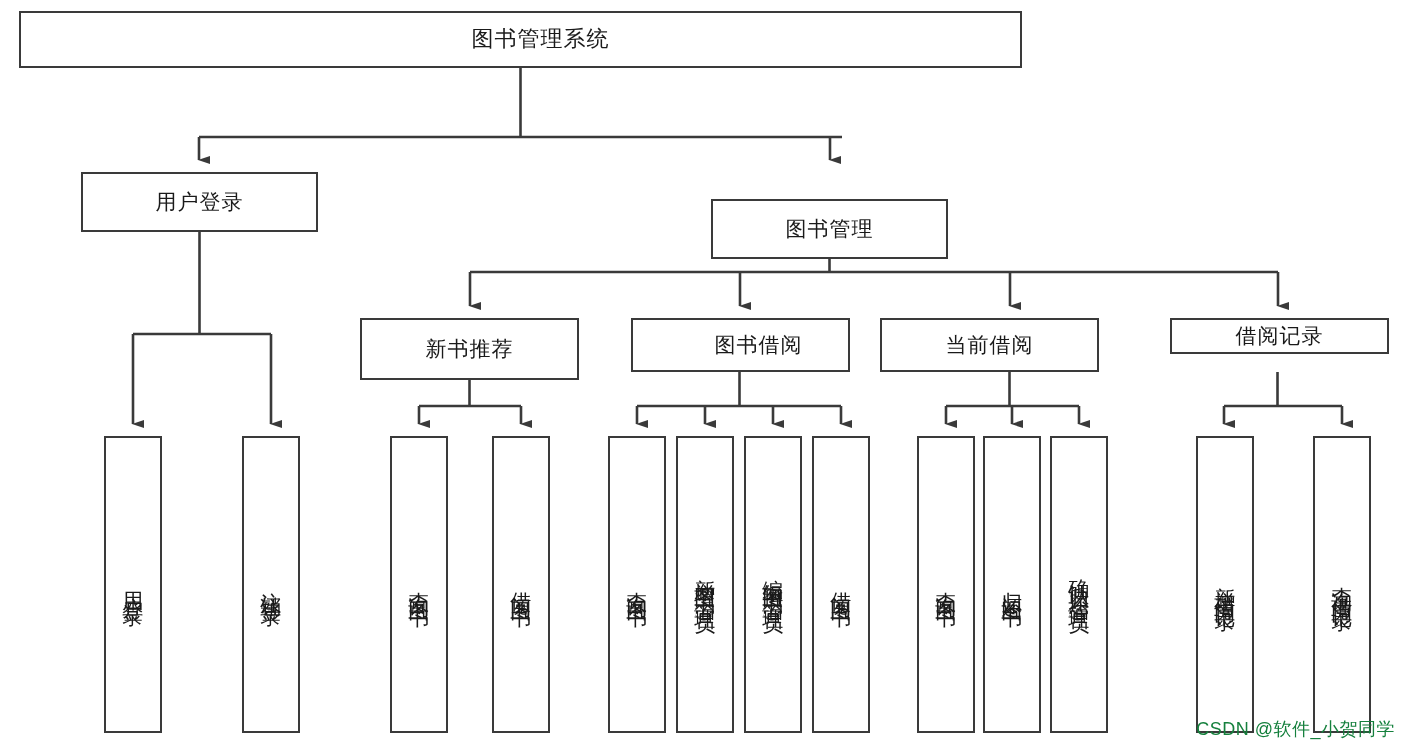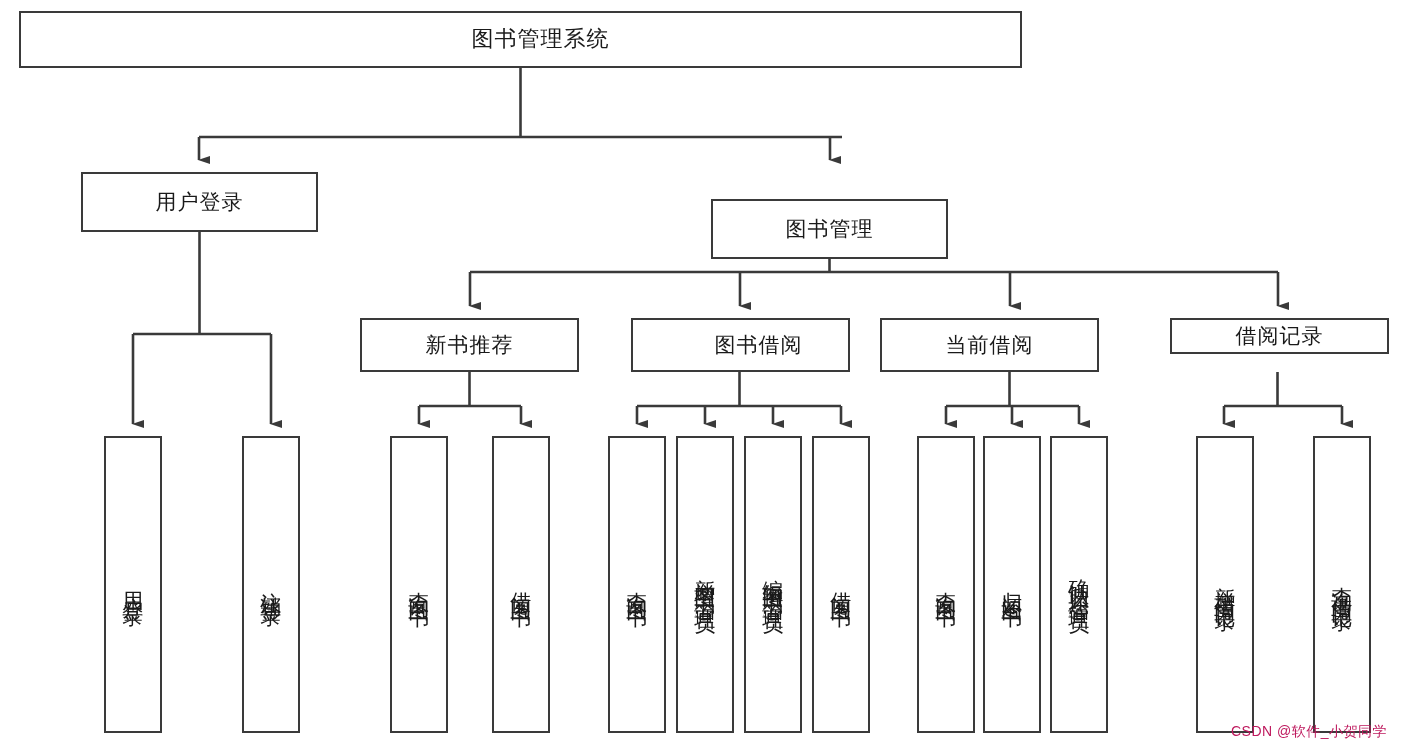--- a/index.html
+++ b/index.html
@@ -52,24 +52,24 @@
     line-height: 1.32;
     letter-spacing: 5px;
     white-space: nowrap;
     display: block;
   }
   #title-node {
     font-size: 22px;
   }
   #watermark {
     position: absolute;
-    right: 18px;
+    right: 10px;
     bottom: 6px;
-    font-size: 14px;
-    color: #be185d;
+    font-size: 18px;
+    color: #15803d;
     letter-spacing: 0.5px;
     white-space: nowrap;
     user-select: none;
   }
 </style>
 </head>
 <body>
 
 <div id="diagram-root">
 
@@ -127,21 +127,21 @@
     <span>图书管理系统</span>
   </div>
 
   <div class="node node-h" style="left:81px; top:172px; width:237px; height:60px;">
     <span>用户登录</span>
   </div>
   <div class="node node-h" style="left:711px; top:172px; width:237px; height:60px;margin-top:27px;">
     <span>图书管理</span>
   </div>
 
-  <div class="node node-h" style="left:360px; top:318px; width:219px; height:54px;">
+  <div class="node node-h" style="left:360px; top:318px; width:219px; height:62px;">
     <span>新书推荐</span>
   </div>
   <div class="node node-h" style="left:631px; top:318px; width:219px; height:54px;padding-left:36px;">
     <span>图书借阅</span>
   </div>
   <div class="node node-h" style="left:880px; top:318px; width:219px; height:54px;">
     <span>当前借阅</span>
   </div>
   <div class="node node-h" style="left:1170px; top:318px; width:219px; height:36px;">
     <span>借阅记录</span>

